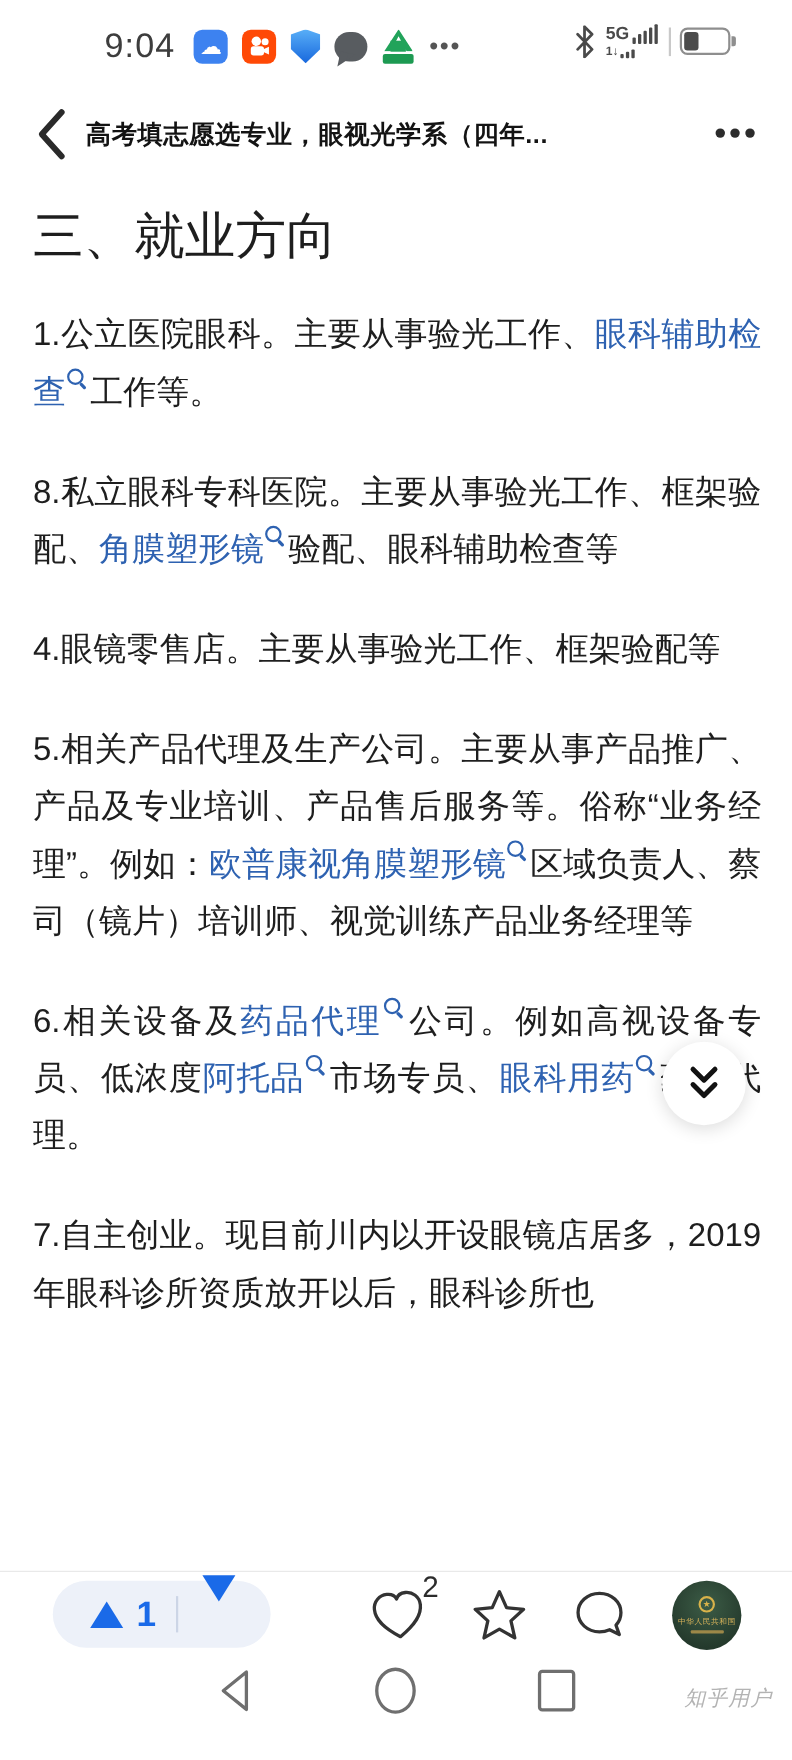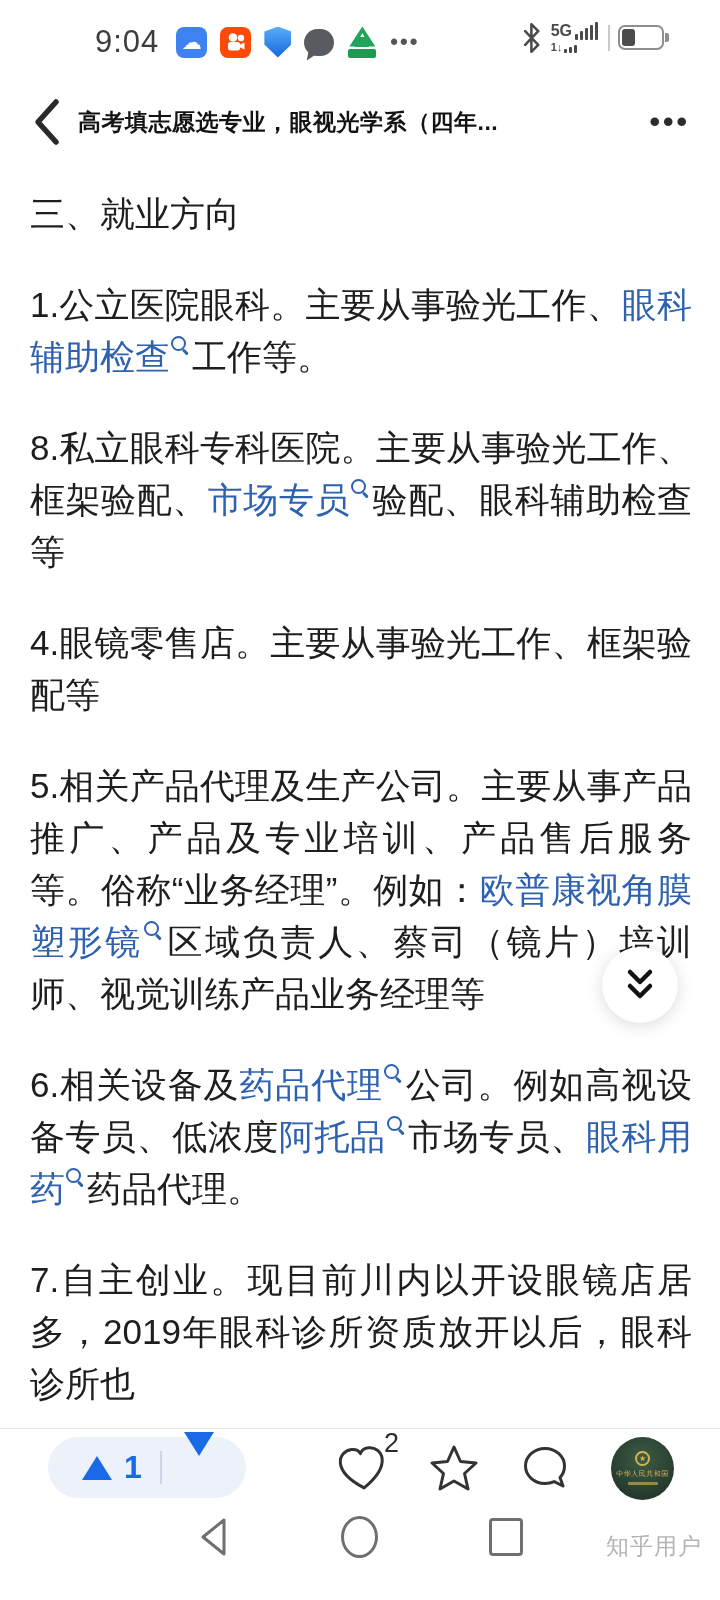--- a/index.html
+++ b/index.html
@@ -38,22 +38,22 @@
   .battery::after { content:""; position:absolute; right:-7px; top:6px; width:4px; height:9px; background:#8e8e8e; border-radius:0 2px 2px 0; }
 
   
   .app-header { position:absolute; top:86px; left:0; right:0; height:72px; display:flex; align-items:center; }
   .back-btn { margin-left:30px; width:40px; height:56px; display:flex; align-items:center; }
   .header-title { margin-left:8px; font-size:23px; font-weight:700; color:#131313; letter-spacing:0.5px; white-space:nowrap; }
   .header-more { position:absolute; right:30px; top:50%; transform:translateY(-50%); font-size:30px; color:#2c2c2c; letter-spacing:3px; font-weight:700; }
 
   
   .content { position:absolute; top:158px; left:0; right:0; height:1270px; overflow:hidden; padding:30px 28px 0 30px; }
-  .section-title { font-size:35px; color:#1e1e1e; line-height:52px; }
-  .para { font-size:35px; color:#1e1e1e; line-height:52px; margin-top:39px; letter-spacing:0; text-align:justify; }
+  .section-title { font-size:46px; color:#1e1e1e; line-height:52px; }
+  .para { font-size:30px; color:#1e1e1e; line-height:52px; margin-top:39px; letter-spacing:0; text-align:justify; }
   .body-link { color:#2e62b1; }
   .sup-search { display:inline-block; position:relative; width:20px; height:20px; vertical-align:super; margin:0 1px; }
   .sup-search::before { content:""; position:absolute; top:0; left:0; width:11px; height:11px;
     border:2.5px solid #2e62b1; border-radius:50%; }
   .sup-search::after { content:""; position:absolute; left:12px; top:12px; width:7px; height:2.5px;
     background:#2e62b1; transform:rotate(45deg); transform-origin:left center; border-radius:2px; }
 
   
   .float-btn { position:absolute; left:602px; top:947px; width:76px; height:76px; border-radius:50%;
     background:#fff; box-shadow:0 3px 16px rgba(0,0,0,0.14); display:flex; align-items:center; justify-content:center; }
@@ -77,21 +77,21 @@
   .avatar .emblem { width:15px; height:15px; border:2px solid #d8b24a; border-radius:50%; display:flex; align-items:center; justify-content:center; color:#d8b24a; font-size:8px; line-height:1; margin-bottom:3px; }
   .avatar .a-line1 { font-size:7px; color:#d9b35a; letter-spacing:0.5px; white-space:nowrap; }
   .avatar .a-bar { width:30px; height:3px; background:#b9994e; border-radius:1px; margin-top:3px; opacity:0.8; }
 
   
   .navbar { position:absolute; top:1507px; left:0; right:0; height:93px; }
   .nav-ic { position:absolute; top:8px; }
   .nav-back { left:196px; }
   .nav-home-circle { left:341px; top:9px; width:37px; height:42px; border:3px solid #6f6f6f; border-radius:50%; }
   .nav-recents { left:489px; top:11px; width:34px; height:38px; border:3px solid #6f6f6f; border-radius:4px; }
-  .watermark { position:absolute; right:18px; top:24px; font-size:23px; color:#a6a6a6; opacity:0.85; letter-spacing:1px; }
+  .watermark { position:absolute; right:18px; top:24px; font-size:19px; color:#a6a6a6; opacity:0.85; letter-spacing:1px;font-style:italic; }
 </style>
 </head>
 <body>
 
 <div class="screen">
 
   <div class="status-bar">
     <div class="sb-left">
       <span class="sb-time">9:04</span>
       <span class="appicon icon-cloud">☁</span>
@@ -150,21 +150,21 @@
       </svg>
     </span>
     <span class="header-title">高考填志愿选专业，眼视光学系（四年...</span>
     <span class="header-more">•••</span>
   </div>
 
   <div class="content">
     <div class="section-title">三、就业方向</div>
     <div id="paragraphs">
         <p class="para"><span>1.公立医院眼科。主要从事验光工作、</span><span class="body-link">眼科辅助检查</span><span class="sup-search"></span><span>工作等。</span></p>
-        <p class="para"><span>8.私立眼科专科医院。主要从事验光工作、框架验配、</span><span class="body-link">市场专员</span><span class="sup-search"></span><span>验配、眼科辅助检查等</span></p>
+        <p class="para"><span>8.私立眼科专科医院。主要从事验光工作、框架验配、</span><span class="body-link">角膜塑形镜</span><span class="sup-search"></span><span>验配、眼科辅助检查等</span></p>
         <p class="para"><span>4.眼镜零售店。主要从事验光工作、框架验配等</span></p>
         <p class="para"><span>5.相关产品代理及生产公司。主要从事产品推广、产品及专业培训、产品售后服务等。俗称“业务经理”。例如：</span><span class="body-link">欧普康视角膜塑形镜</span><span class="sup-search"></span><span>区域负责人、蔡司（镜片）培训师、视觉训练产品业务经理等</span></p>
         <p class="para"><span>6.相关设备及</span><span class="body-link">药品代理</span><span class="sup-search"></span><span>公司。例如高视设备专员、低浓度</span><span class="body-link">阿托品</span><span class="sup-search"></span><span>市场专员、</span><span class="body-link">眼科用药</span><span class="sup-search"></span><span>药品代理。</span></p>
         <p class="para"><span>7.自主创业。现目前川内以开设眼镜店居多，2019年眼科诊所资质放开以后，眼科诊所也</span></p>
       </div>
   </div>
 
   <div class="float-btn">
     <svg width="42" height="40" viewBox="0 0 42 40">
       <path d="M11 7 L21 17 L31 7" stroke="#121212" stroke-width="4.5" fill="none" stroke-linecap="round" stroke-linejoin="round"></path>

